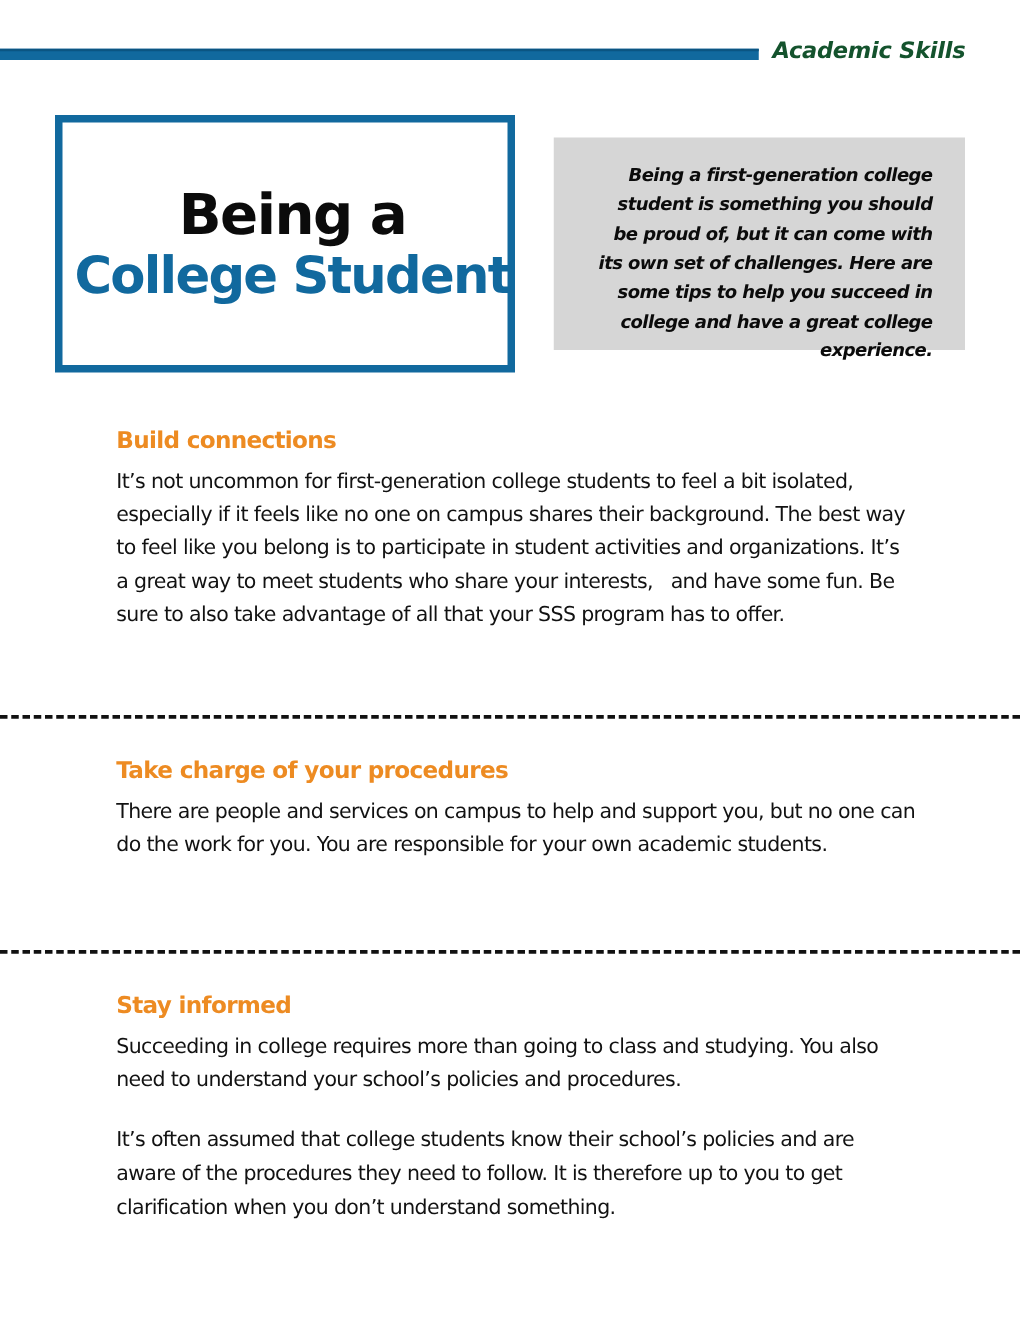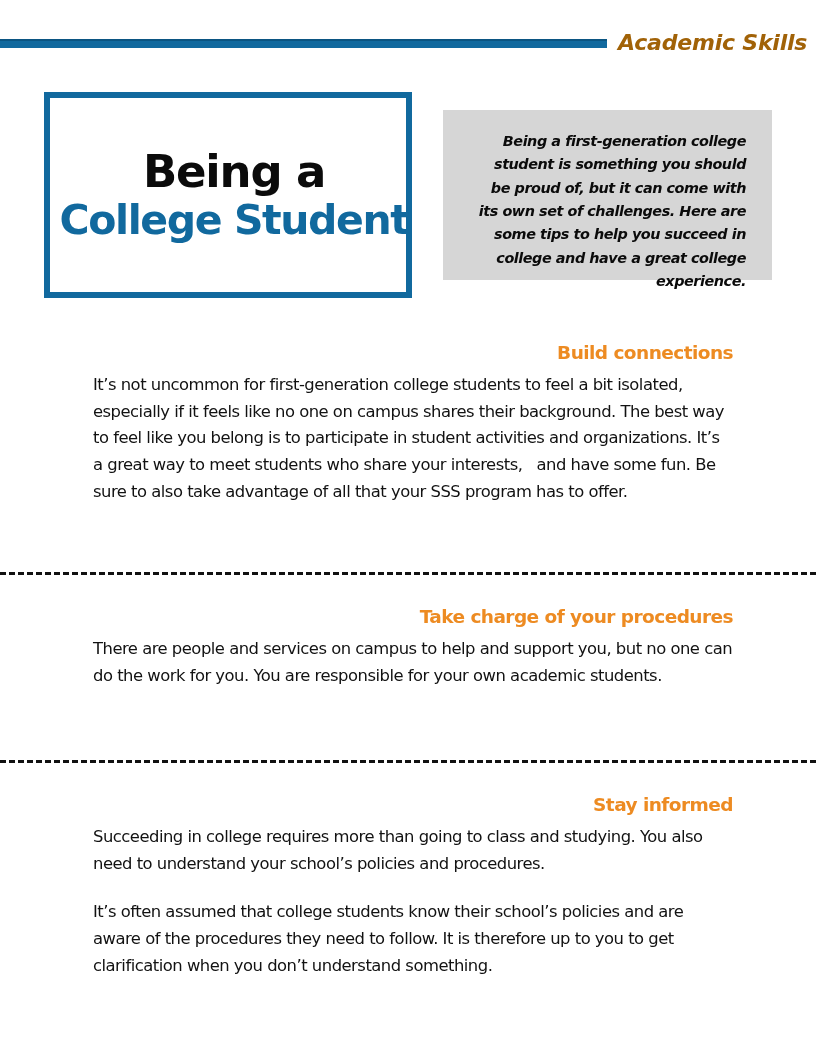--- a/index.html
+++ b/index.html
@@ -31,25 +31,25 @@
     width: 607px;
     height: 7px;
     background: #11699E;
     border-top: 2px solid #0B5582;
   }
   .header-label {
     position: absolute;
     left: 618px;
     top: 0px;
     font-family: "DejaVu Sans", sans-serif;
-    font-size: 22px;
+    font-size: 18px;
     font-weight: bold;
     font-style: italic;
     letter-spacing: -0.2px;
-    color: #a16207;
+    color: #14532d;
     white-space: nowrap;
   }
 
   
   .title-box {
     position: absolute;
     left: 44px;
     top: 92px;
     width: 368px;
     height: 206px;
@@ -119,21 +119,20 @@
     width: 640px;
   }
   .section-heading {
     font-family: "DejaVu Sans", sans-serif;
     font-size: 18.5px;
     font-weight: bold;
     letter-spacing: -0.55px;
     color: #ED8B22;
     margin: 0 0 9px 0;
     white-space: nowrap;
-    text-align: right;
   }
   .section-para {
     font-family: "DejaVu Sans", sans-serif;
     font-size: 16.4px;
     line-height: 1.63;
     letter-spacing: -0.5px;
     color: #121212;
     margin: 0;
     white-space: pre-wrap;
   }

